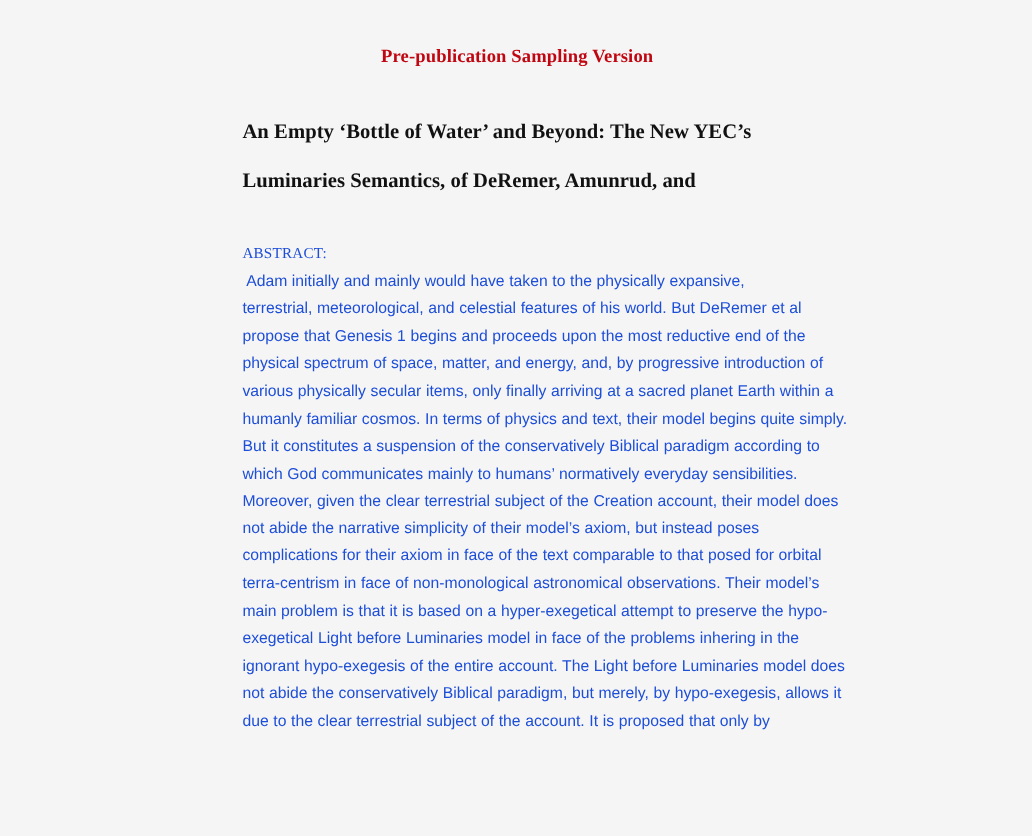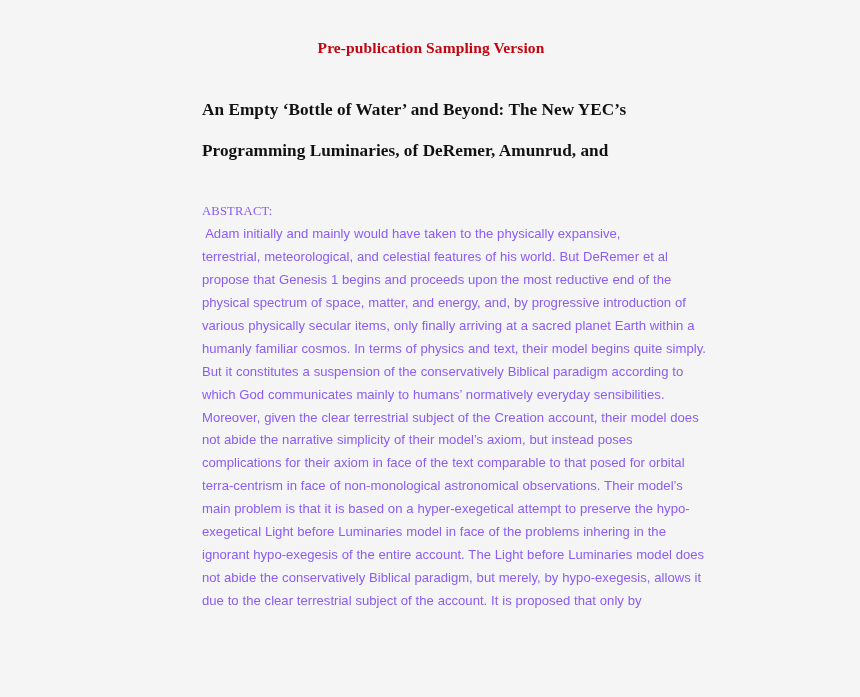--- a/index.html
+++ b/index.html
@@ -44,21 +44,21 @@
     color: #111111;
     font-family: "Liberation Serif", "DejaVu Serif", serif;
     font-weight: bold;
     font-size: 17.2px;
     line-height: 40.7px;
     letter-spacing: 0.05px;
   }
   .abstract-block {
     margin: 0;
     padding-top: 29px;
-    color: #8b5cf6;
+    color: #1d4ed8;
     font-family: "Liberation Sans", sans-serif;
     font-size: 13.1px;
     line-height: 22.9px;
     text-align: left;
     letter-spacing: 0.01px;
     word-spacing: 0.2px;
   }
   .abstract-label {
     font-family: "Liberation Serif", "DejaVu Serif", serif;
     font-size: 12.6px;
@@ -72,19 +72,19 @@
 </head>
 <body>
 
 <div class="page">
   <div class="content">
 
     <div class="prepub-header">Pre-publication Sampling Version</div>
 
     <div class="doc-title">
       <div>An Empty ‘Bottle of Water’ and Beyond: The New YEC’s</div>
-      <div>Programming Luminaries, of DeRemer, Amunrud, and</div>
+      <div>Luminaries Semantics, of DeRemer, Amunrud, and</div>
     </div>
 
     <div class="abstract-block"><span class="abstract-label">ABSTRACT:</span><span class="abstract-line"> Adam initially and mainly would have taken to the physically expansive,</span><span class="abstract-line">terrestrial, meteorological, and celestial features of his world. But DeRemer et al</span><span class="abstract-line">propose that Genesis 1 begins and proceeds upon the most reductive end of the</span><span class="abstract-line">physical spectrum of space, matter, and energy, and, by progressive introduction of</span><span class="abstract-line">various physically secular items, only finally arriving at a sacred planet Earth within a</span><span class="abstract-line">humanly familiar cosmos. In terms of physics and text, their model begins quite simply.</span><span class="abstract-line">But it constitutes a suspension of the conservatively Biblical paradigm according to</span><span class="abstract-line">which God communicates mainly to humans’ normatively everyday sensibilities.</span><span class="abstract-line">Moreover, given the clear terrestrial subject of the Creation account, their model does</span><span class="abstract-line">not abide the narrative simplicity of their model’s axiom, but instead poses</span><span class="abstract-line">complications for their axiom in face of the text comparable to that posed for orbital</span><span class="abstract-line">terra-centrism in face of non-monological astronomical observations. Their model’s</span><span class="abstract-line">main problem is that it is based on a hyper-exegetical attempt to preserve the hypo-</span><span class="abstract-line">exegetical Light before Luminaries model in face of the problems inhering in the</span><span class="abstract-line">ignorant hypo-exegesis of the entire account. The Light before Luminaries model does</span><span class="abstract-line">not abide the conservatively Biblical paradigm, but merely, by hypo-exegesis, allows it</span><span class="abstract-line">due to the clear terrestrial subject of the account. It is proposed that only by</span></div>
 
   </div>
 </div>
 
 </body></html>

